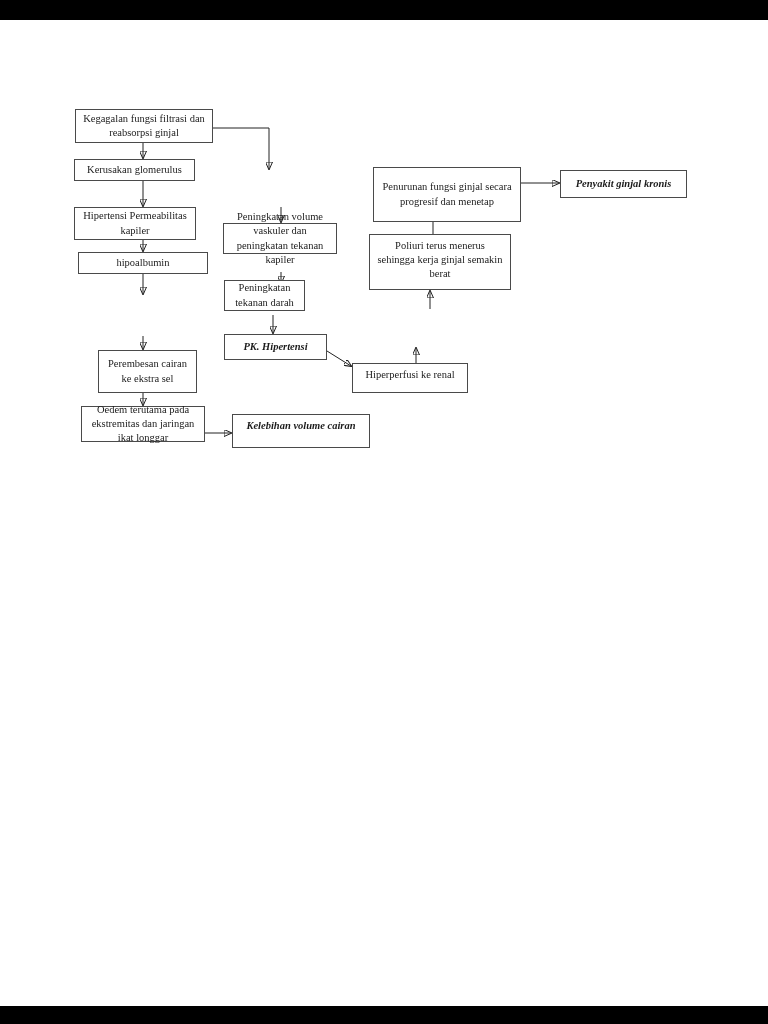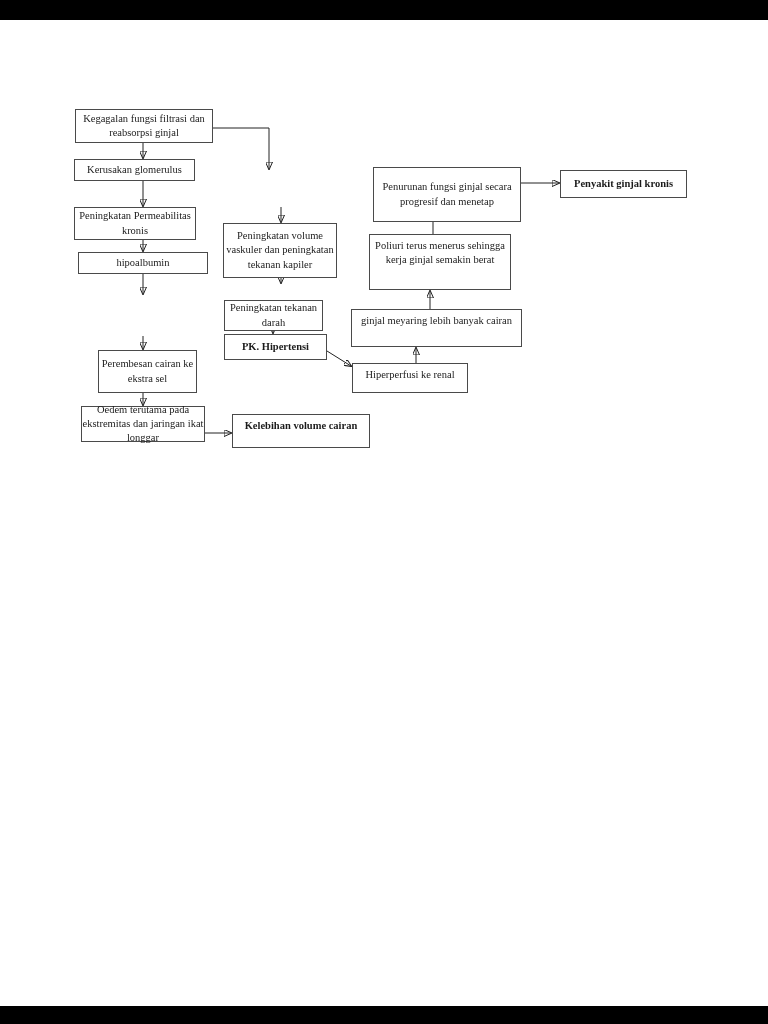--- a/index.html
+++ b/index.html
@@ -25,24 +25,24 @@
     position:absolute;
     border:1px solid #4a4a4a;
     background:#ffffff;
     color:#1b1b1b;
     font-size:10.5px;
     line-height:1.35;
     display:flex;
     align-items:center;
     justify-content:center;
     text-align:center;
-    padding:1px 0;
+    padding:1px 7px;
     box-sizing:border-box;
   }
-  .node.bold{font-weight:bold;}
+  .node.bold{font-weight:bold;font-style:italic;}
   .node.top{align-items:flex-start;padding-top:4px;}
   svg.connectors{
     position:absolute;left:0;top:0;width:768px;height:1024px;
     pointer-events:none;
   }
   svg.connectors path, svg.connectors line{
     stroke:#222222;stroke-width:1;fill:none;
   }
 </style>
 </head>
@@ -74,41 +74,40 @@
       <path d="M416,363 V348" marker-end="url(#arrow)"></path>
       <path d="M430,309 V291" marker-end="url(#arrow)"></path>
       <path d="M433,234 V209" marker-end="url(#arrow)"></path>
       <path d="M521,183 H559" marker-end="url(#arrow)"></path>
     </svg>
 
     <div class="node" style="left:75px;top:109px;width:138px;height:34px">Kegagalan fungsi filtrasi dan reabsorpsi ginjal</div>
 
     <div class="node" style="left:74px;top:159px;width:121px;height:22px">Kerusakan glomerulus</div>
 
-    <div class="node" style="left:74px;top:207px;width:122px;height:33px">Peningkatan Permeabilitas kronis</div>
+    <div class="node" style="left:74px;top:207px;width:122px;height:33px">Hipertensi Permeabilitas kapiler</div>
 
     <div class="node" style="left:78px;top:252px;width:130px;height:22px">hipoalbumin</div>
 
 
     <div class="node" style="left:98px;top:350px;width:99px;height:43px">Perembesan cairan ke ekstra sel</div>
 
     <div class="node" style="left:81px;top:406px;width:124px;height:36px">Oedem terutama pada ekstremitas dan jaringan ikat longgar</div>
 
 
-    <div class="node" style="left:223px;top:223px;width:114px;height:55px">Peningkatan volume vaskuler dan peningkatan tekanan kapiler</div>
+    <div class="node" style="left:223px;top:223px;width:114px;height:31px">Peningkatan volume vaskuler dan peningkatan tekanan kapiler</div>
 
-    <div class="node" style="left:224px;top:300px;width:99px;height:31px">Peningkatan tekanan darah</div>
+    <div class="node" style="left:224px;top:280px;width:81px;height:31px">Peningkatan tekanan darah</div>
 
     <div class="node bold" style="left:224px;top:334px;width:103px;height:26px">PK. Hipertensi</div>
 
     <div class="node bold top" style="left:232px;top:414px;width:138px;height:34px">Kelebihan volume cairan</div>
 
     <div class="node top" style="left:352px;top:363px;width:116px;height:30px">Hiperperfusi ke renal</div>
 
-    <div class="node top" style="left:351px;top:309px;width:171px;height:38px">ginjal meyaring lebih banyak cairan</div>
 
     <div class="node top" style="left:369px;top:234px;width:142px;height:56px">Poliuri terus menerus sehingga kerja ginjal semakin berat</div>
 
     <div class="node" style="left:373px;top:167px;width:148px;height:55px">Penurunan fungsi ginjal secara progresif dan menetap</div>
 
     <div class="node bold" style="left:560px;top:170px;width:127px;height:28px">Penyakit ginjal kronis</div>
 
   </div>
 </div>
 

